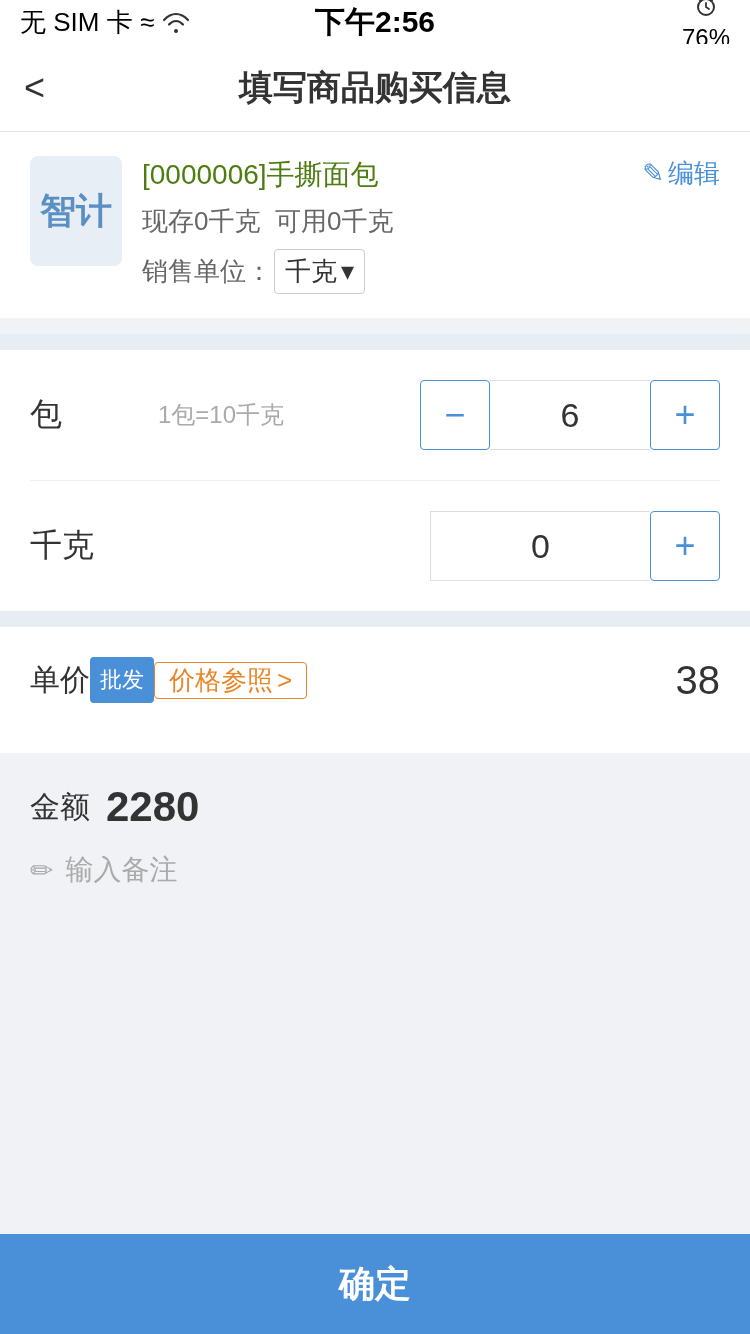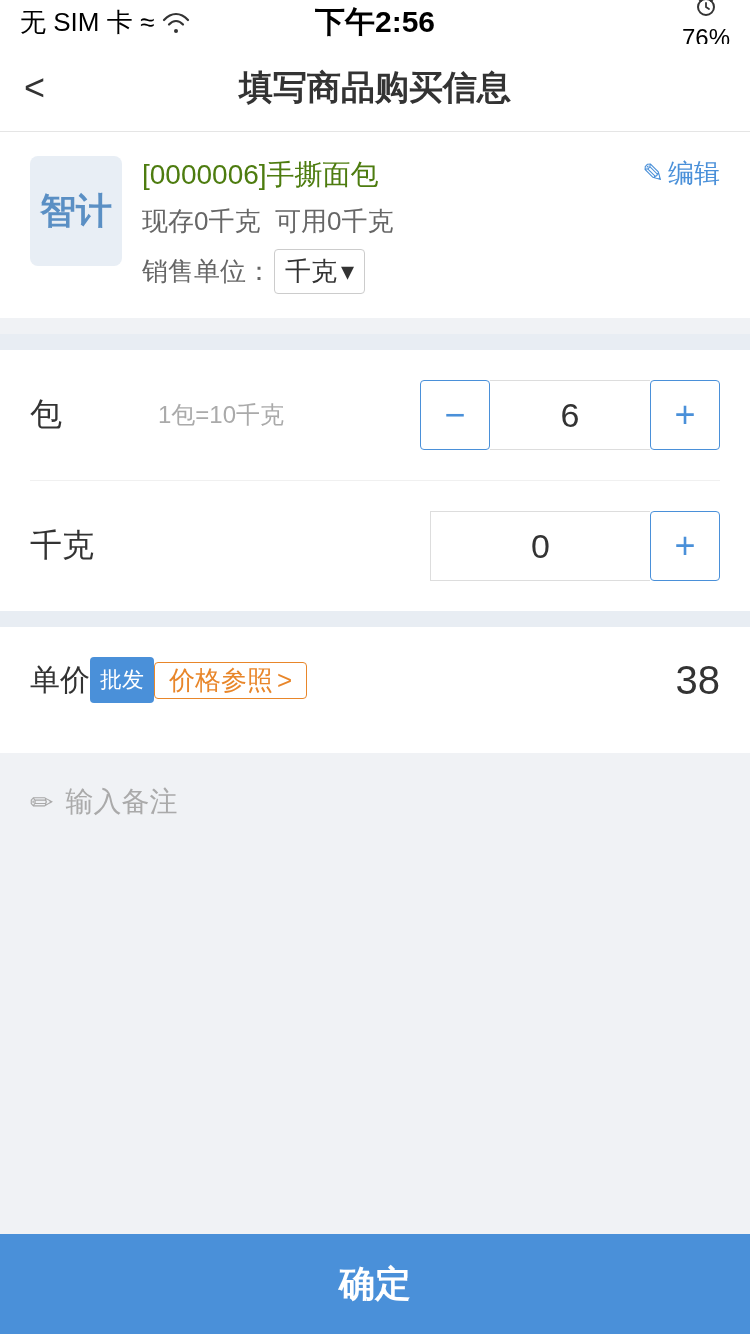--- a/index.html
+++ b/index.html
@@ -459,20 +459,24 @@
         <button class="price-ref-btn">
           <span>价格参照</span>
           <span>&gt;</span>
         </button>
       </div>
       <span class="price-value">38</span>
     </div>
   </div>
 
   <div class="amount-section">
+    <div class="amount-row">
+      <span class="amount-label">金额</span>
+      <span class="amount-value">2280</span>
+    </div>
     <div class="remark-row">
       <span class="remark-icon">✏</span>
       <span class="remark-text">输入备注</span>
     </div>
   </div>
 
 </div>
 
 <button class="confirm-btn">确定</button>
 

